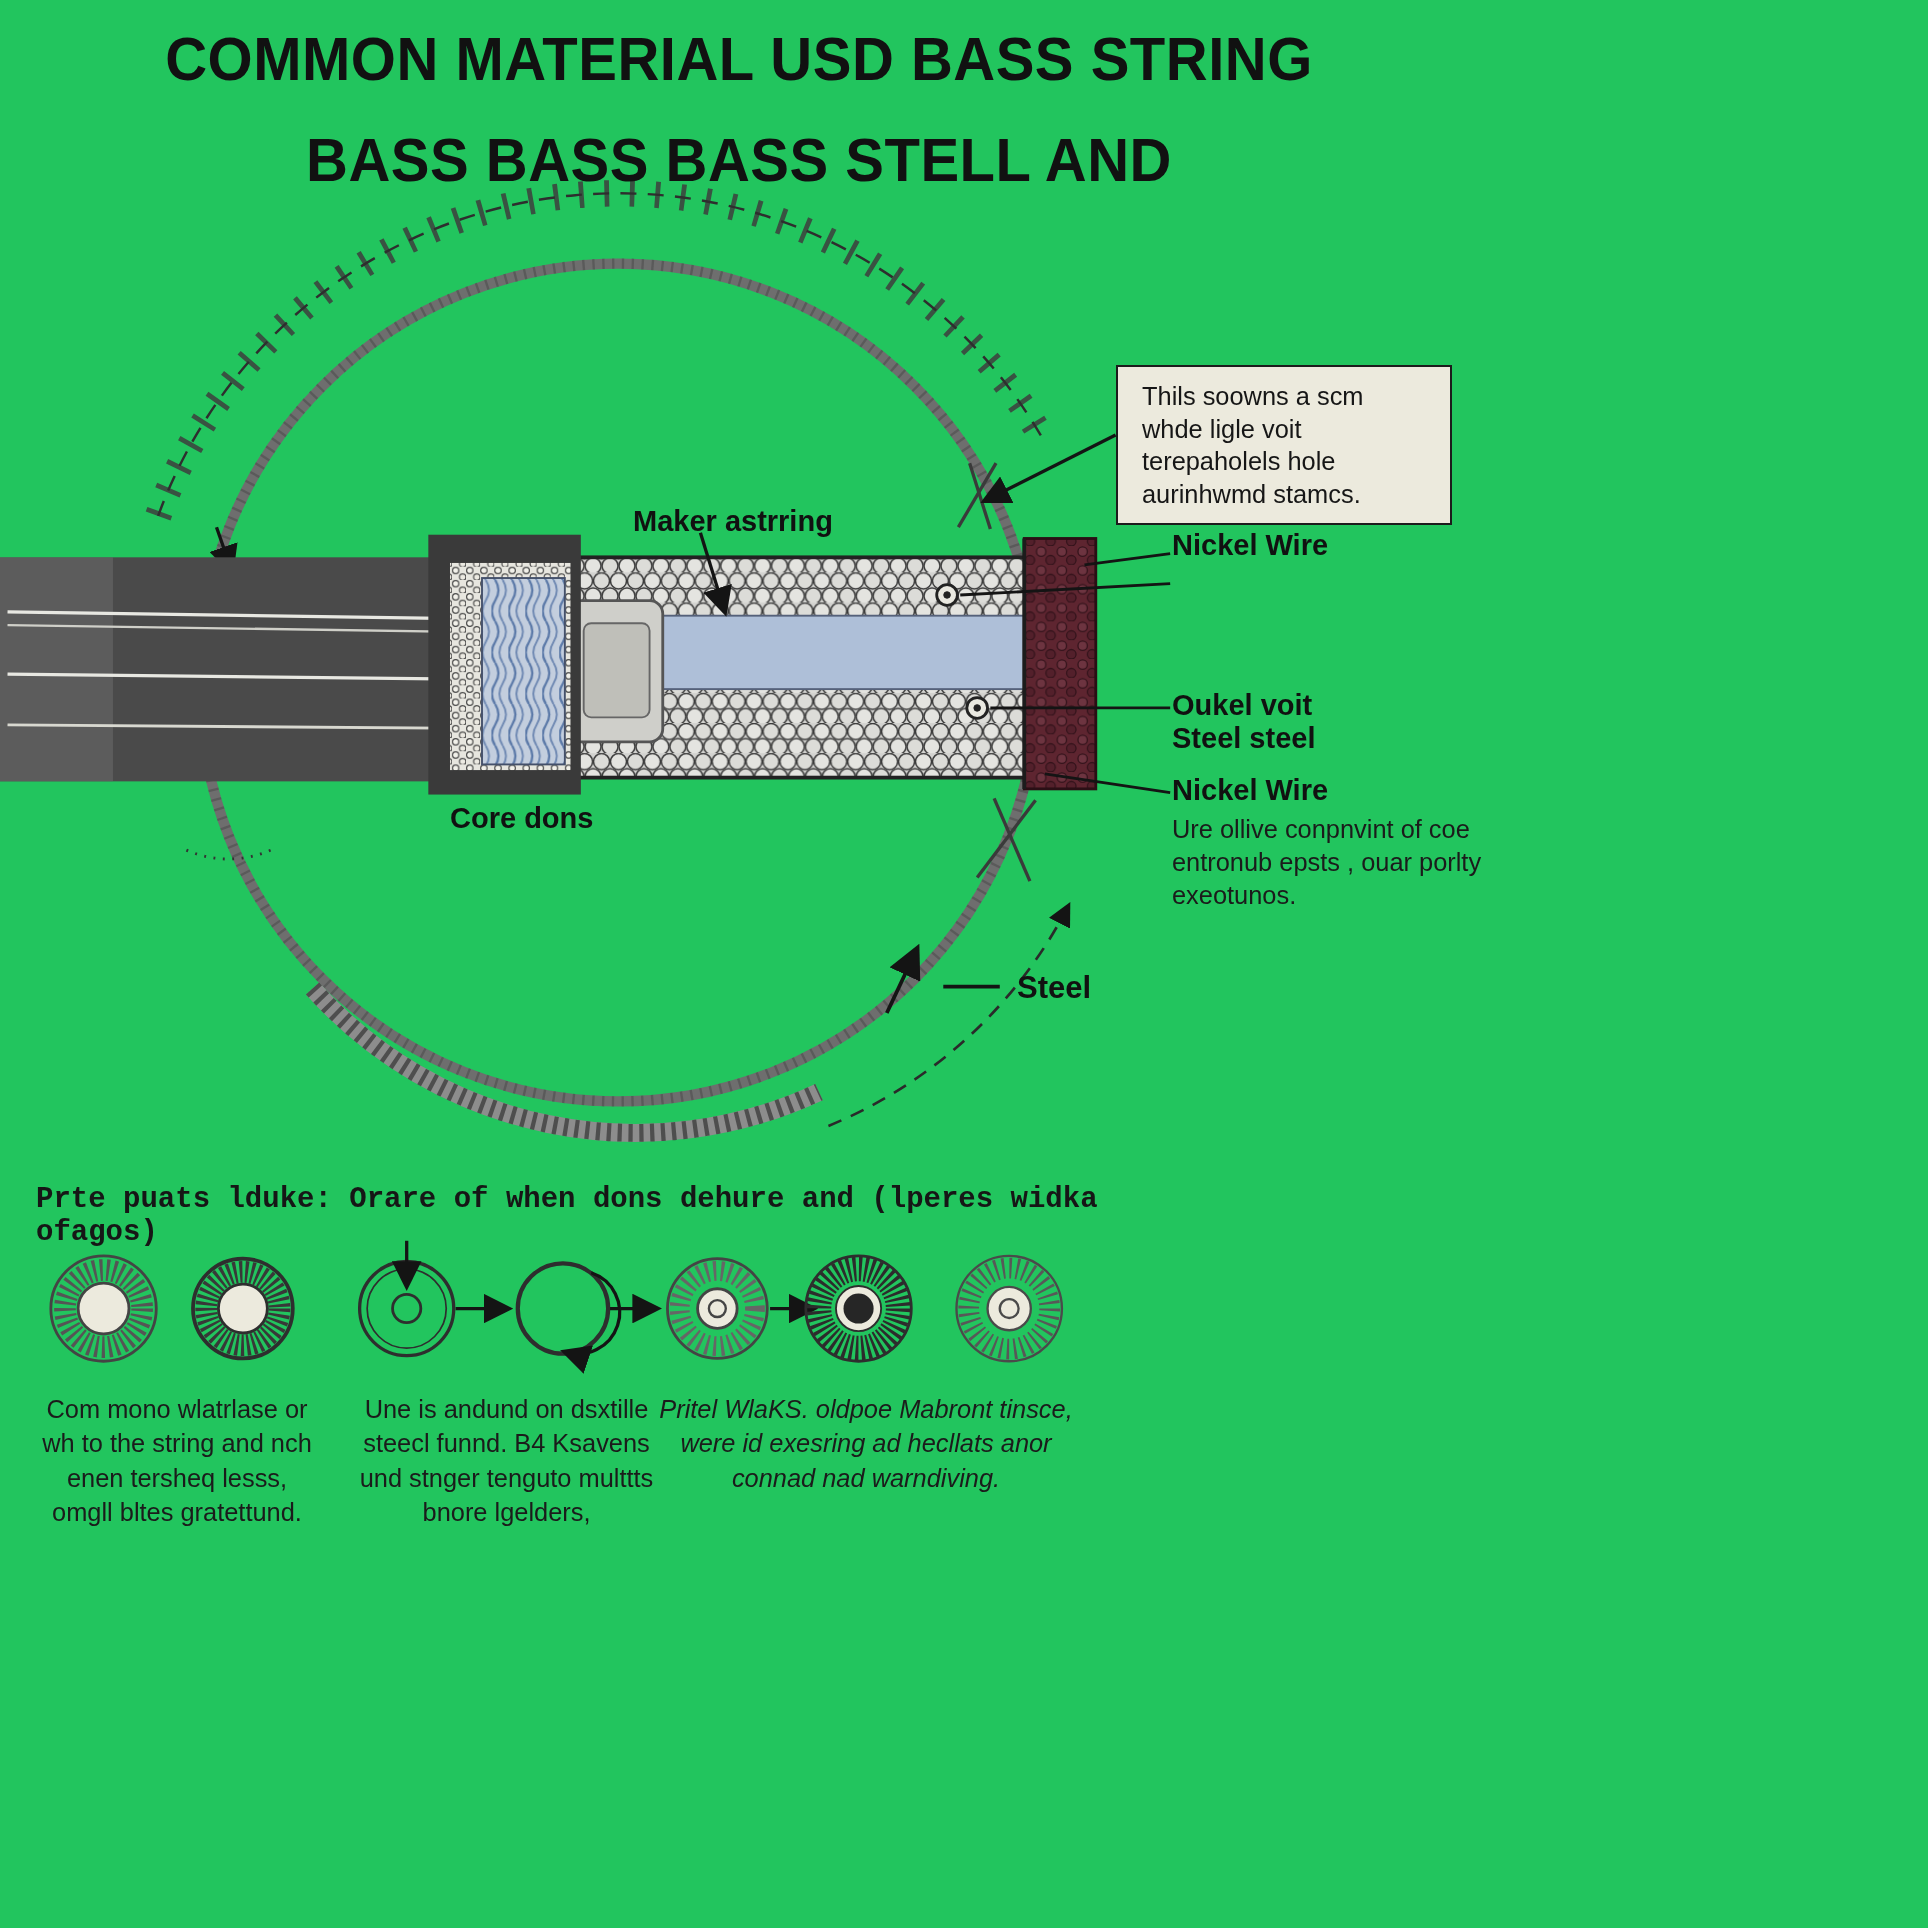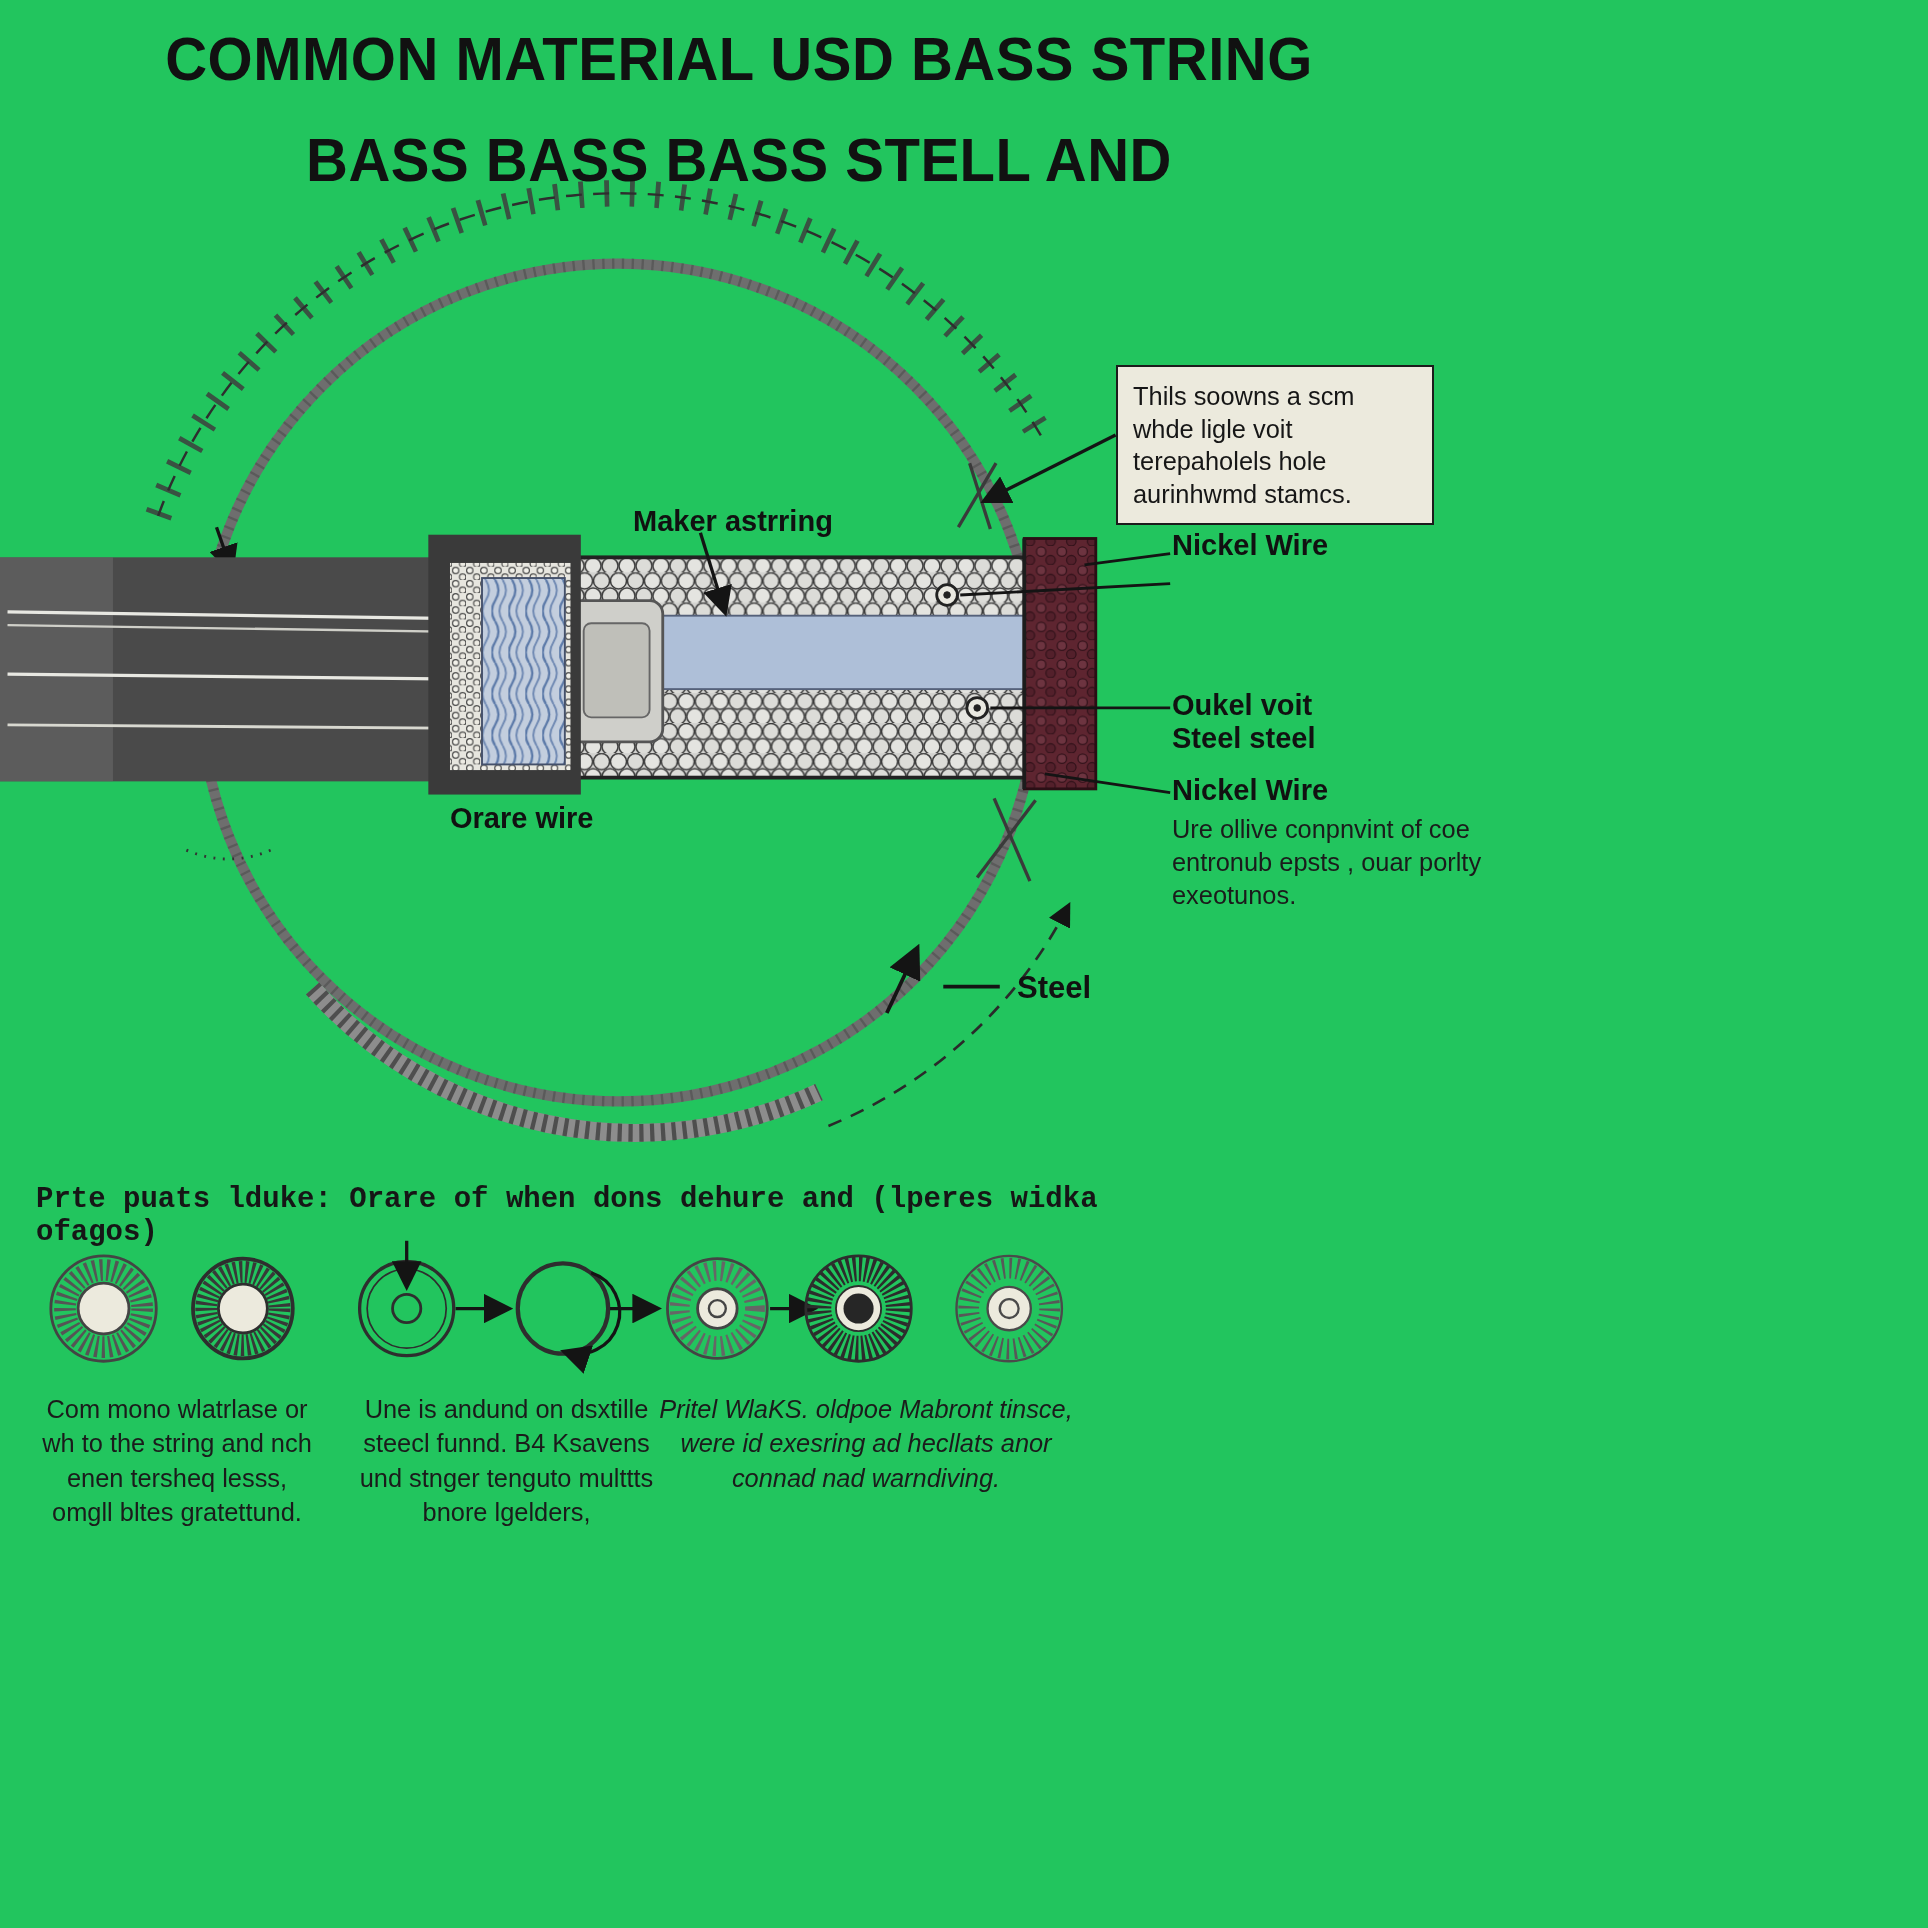--- a/index.html
+++ b/index.html
@@ -4,21 +4,21 @@
 <style>
   html,body{margin:0;padding:0;}
   .page{position:relative;width:1928px;height:1928px;background:#22c55e;
         font-family:"Liberation Sans",sans-serif;color:#161616;overflow:hidden;}
   .abs{position:absolute;}
   .title-block{left:0;top:24.5px;width:1478px;text-align:center;}
   .title-line{font-weight:900;font-size:58px;letter-spacing:0.5px;transform:scaleY(1.06);
               color:#111;}
   .title-line2{margin-top:34px;}
   .callout-box{left:1116px;top:365px;width:284px;border:2.8px solid #1c1c1c;background:#eceadd;
-               padding:13px 15px;font-size:25.4px;line-height:1.28;}
+               padding:13px 24px;font-size:25.4px;line-height:1.28;}
   .lbl-bold{font-weight:bold;font-size:29px;color:#111;}
   .lbl-desc{font-size:25.4px;line-height:1.3;color:#1b1b1b;}
   .heading-bottom{left:36px;top:1183px;width:1130px;font-weight:bold;font-size:29px;font-family:Liberation Mono, monospace;}
   .caption{font-size:25.4px;line-height:1.35;color:#1b1b1b;text-align:center;}
   svg{position:absolute;left:0;top:0;}
 </style>
 </head>
 <body>
 
 <div class="page">
@@ -180,21 +180,21 @@
     <div class="title-line">COMMON MATERIAL USD BASS STRING</div>
     <div class="title-line title-line2">BASS BASS BASS STELL AND</div>
   </div>
 
   <div class="abs callout-box">
     <span>Thils soowns a scm whde ligle voit terepaholels hole aurinhwmd stamcs.</span>
   </div>
 
   <div class="abs lbl-bold" style="left:633px;top:505px;">Maker astrring</div>
 
-  <div class="abs lbl-bold" style="left:450px;top:802px;">Orare  wire</div>
+  <div class="abs lbl-bold" style="left:450px;top:802px;">Core  dons</div>
 
   <div class="abs" style="left:1172px;top:529px;width:311px;">
     <div class="lbl-bold">Nickel Wire</div>
   </div>
 
   <div class="abs" style="left:1172px;top:689px;width:311px;">
     <div class="lbl-bold">Oukel voit</div>
     <div class="lbl-bold">Steel steel</div>
   </div>
 

